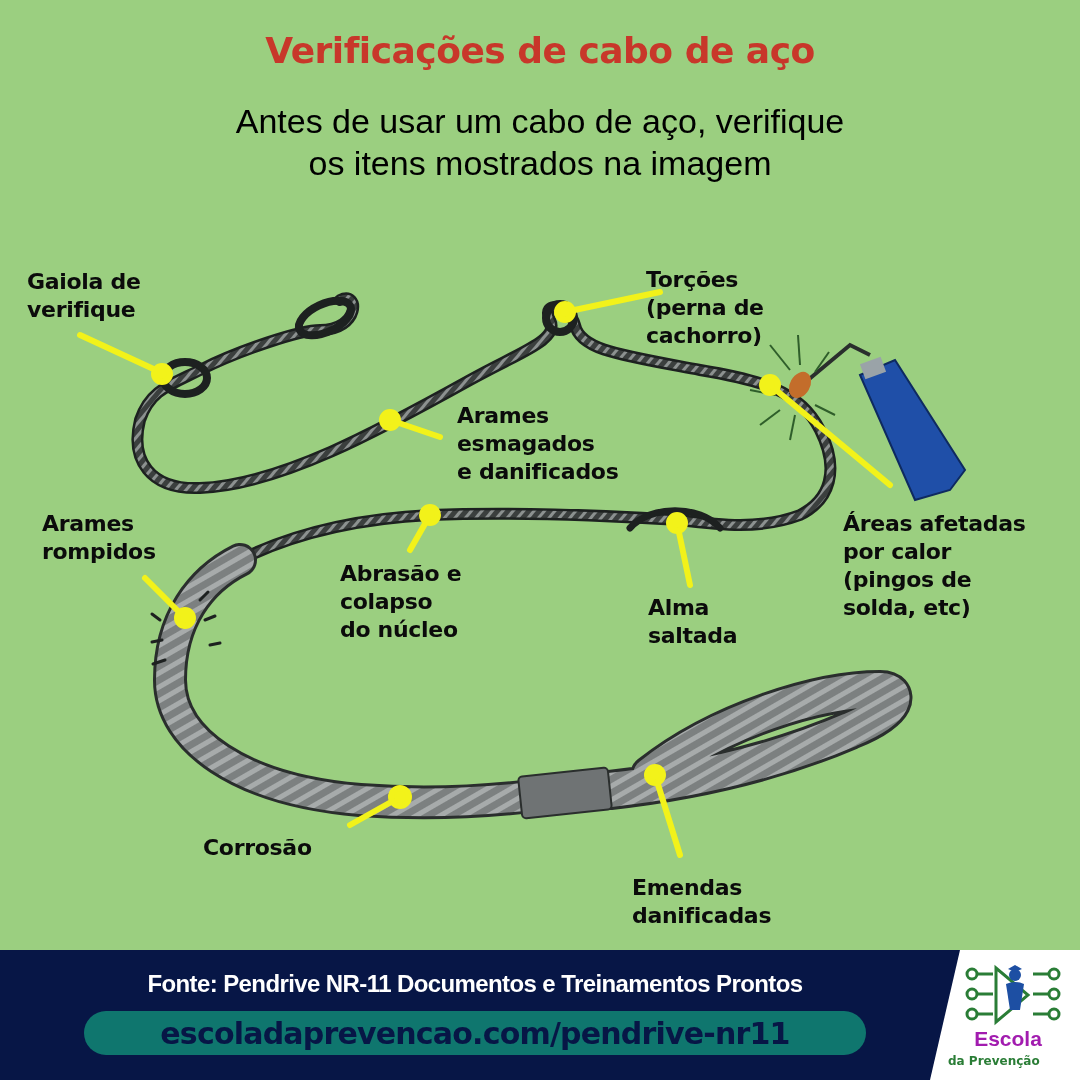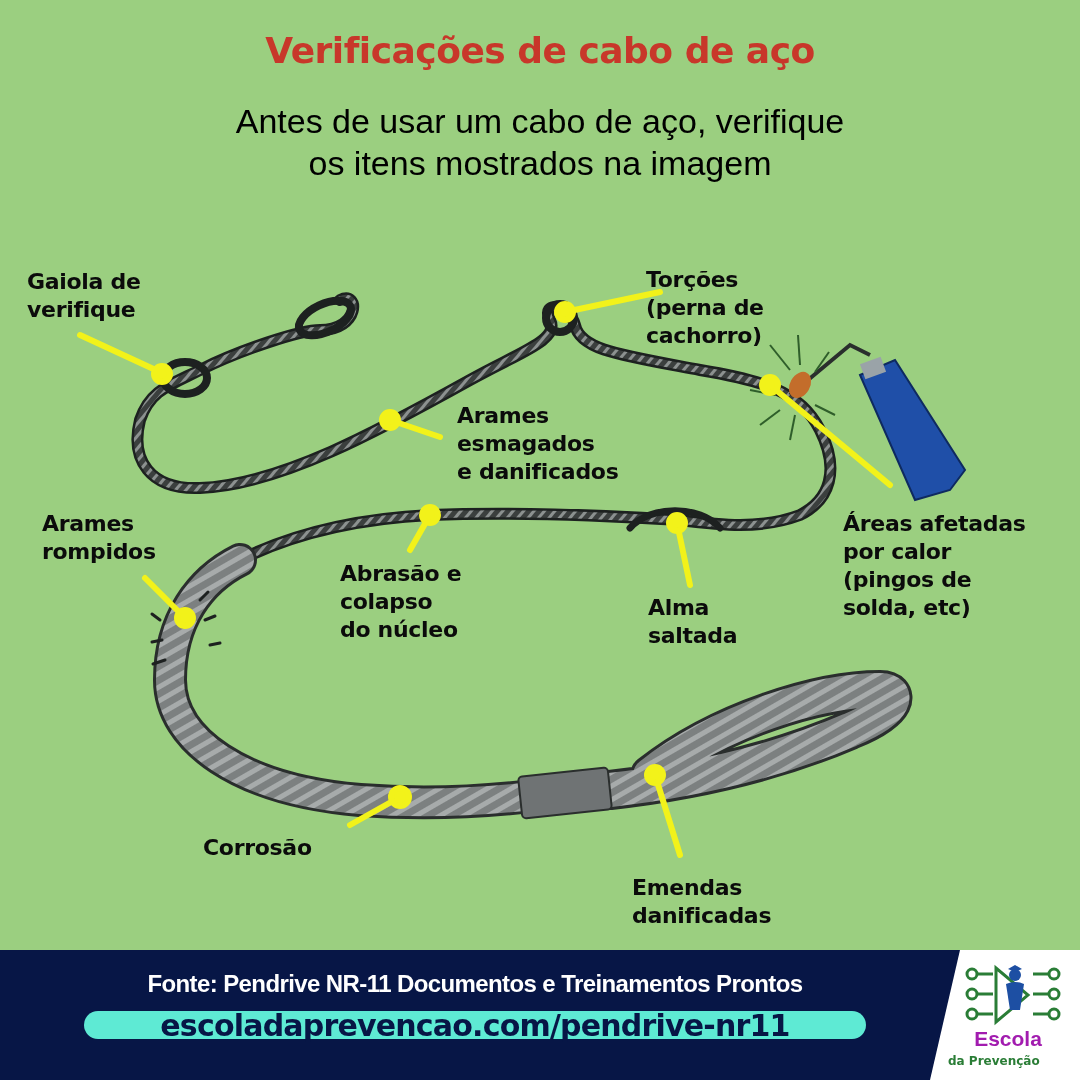--- a/index.html
+++ b/index.html
@@ -4,21 +4,21 @@
   <style>
     html, body { margin: 0; padding: 0; }
     body { width: 1080px; height: 1080px; overflow: hidden; background: #9bcf80; position: relative; font-family: "DejaVu Sans", sans-serif; }
     .title { position: absolute; left: 0; right: 0; top: 30px; text-align: center; color: #c8372a; font-weight: bold; font-size: 36px; letter-spacing: -0.5px; }
     .subtitle { position: absolute; left: 0; right: 0; top: 100px; text-align: center; color: #000000; font-size: 34px; line-height: 42px; font-family: "Liberation Sans", sans-serif; }
     .illus { position: absolute; left: 0; top: 0; width: 1080px; height: 950px; }
     .label { position: absolute; color: #0b0b0b; font-weight: bold; font-size: 22px; line-height: 28px; white-space: pre-line; font-family: "DejaVu Sans", sans-serif; letter-spacing: -0.3px; }
     .footer { position: absolute; left: 0; top: 950px; width: 1080px; height: 130px; background: #071646; }
     .logo-box { position: absolute; right: 0; top: 950px; width: 150px; height: 130px; background: #ffffff; clip-path: polygon(20% 0, 100% 0, 100% 100%, 0 100%); }
     .source { position: absolute; left: 0; top: 970px; width: 950px; text-align: center; color: #ffffff; font-weight: bold; font-size: 24px; font-family: Liberation Sans, sans-serif; letter-spacing: -0.6px; }
-    .url-pill { position: absolute; left: 84px; top: 1011px; width: 782px; height: 28px; background: #5eead4; border-radius: 22px; display: flex; align-items: center; justify-content: center; color: #071646; font-weight: bold; font-size: 30px; letter-spacing: -0.8px; }
+    .url-pill { position: absolute; left: 84px; top: 1011px; width: 782px; height: 44px; background: #0f766e; border-radius: 22px; display: flex; align-items: center; justify-content: center; color: #071646; font-weight: bold; font-size: 30px; letter-spacing: -0.8px; }
     .logo-svg { position: absolute; right: 12px; top: 960px; width: 110px; height: 70px; }
     .logo-word { position: absolute; right: 12px; top: 1026px; width: 120px; text-align: center; color: #a21caf; font-weight: bold; font-size: 21px; line-height: 26px; font-family: "Liberation Sans", sans-serif; }
     .logo-sub { position: absolute; right: 12px; top: 1054px; width: 120px; text-align: left; color: #2a7d36; font-weight: bold; font-size: 12px; font-family: "DejaVu Sans", sans-serif; }
   </style>
 </head>
 <body>
 
 <div class="title">Verificações de cabo de aço</div>
 <div class="subtitle"><span style="white-space:pre-line">Antes de usar um cabo de aço, verifique
 os itens mostrados na imagem</span></div>

